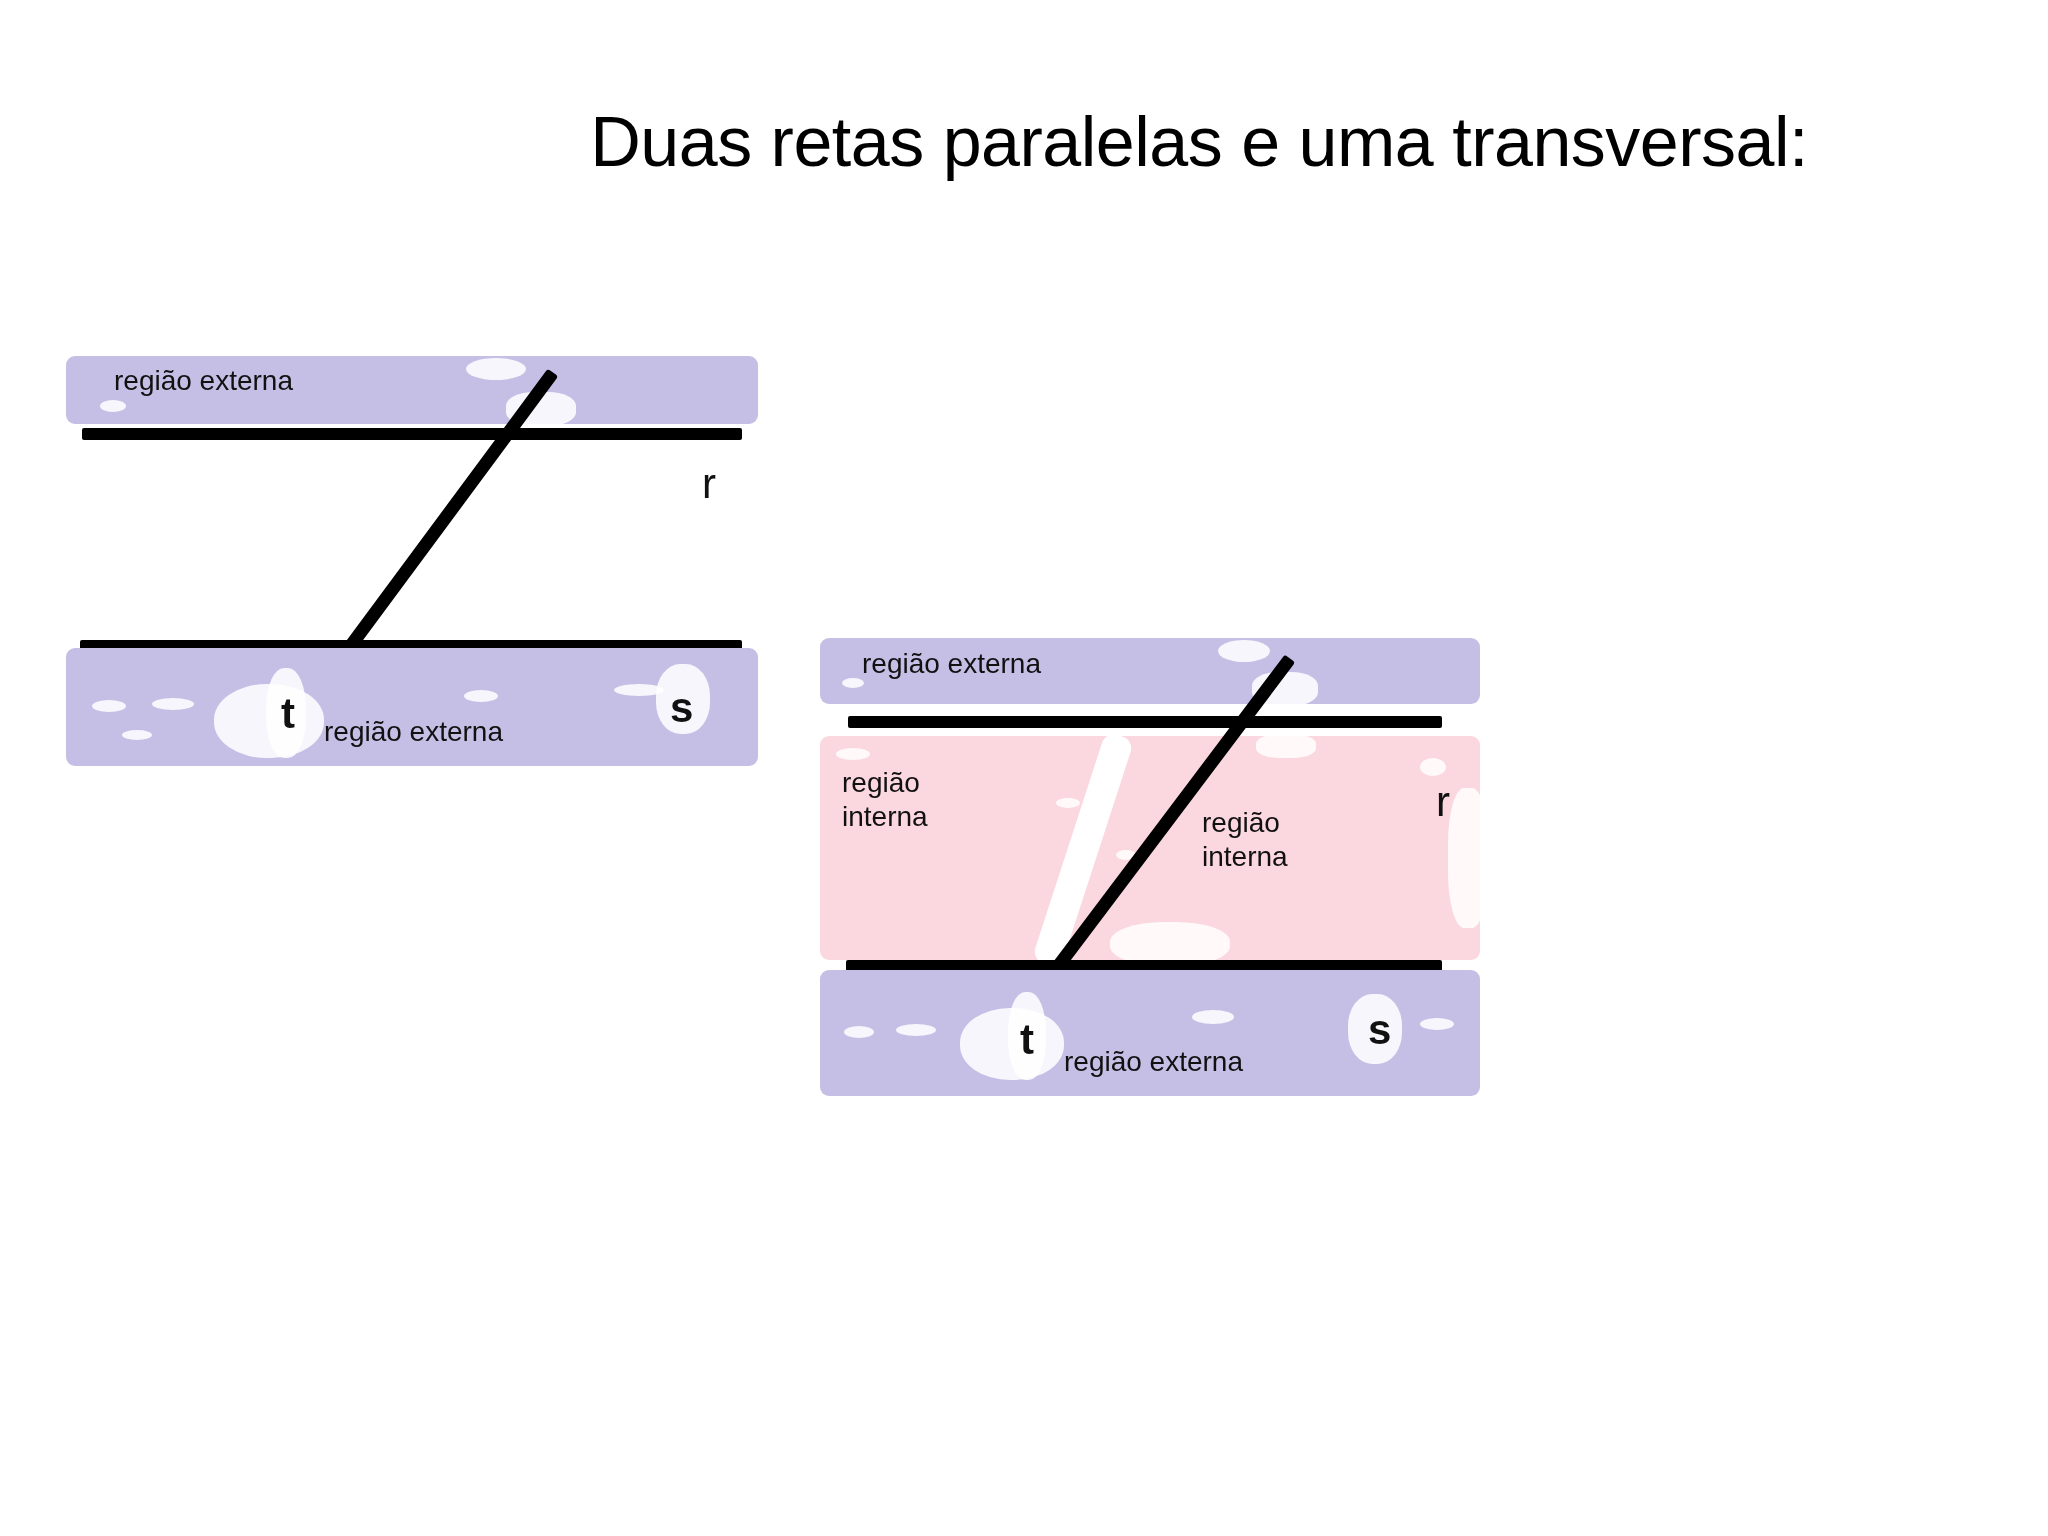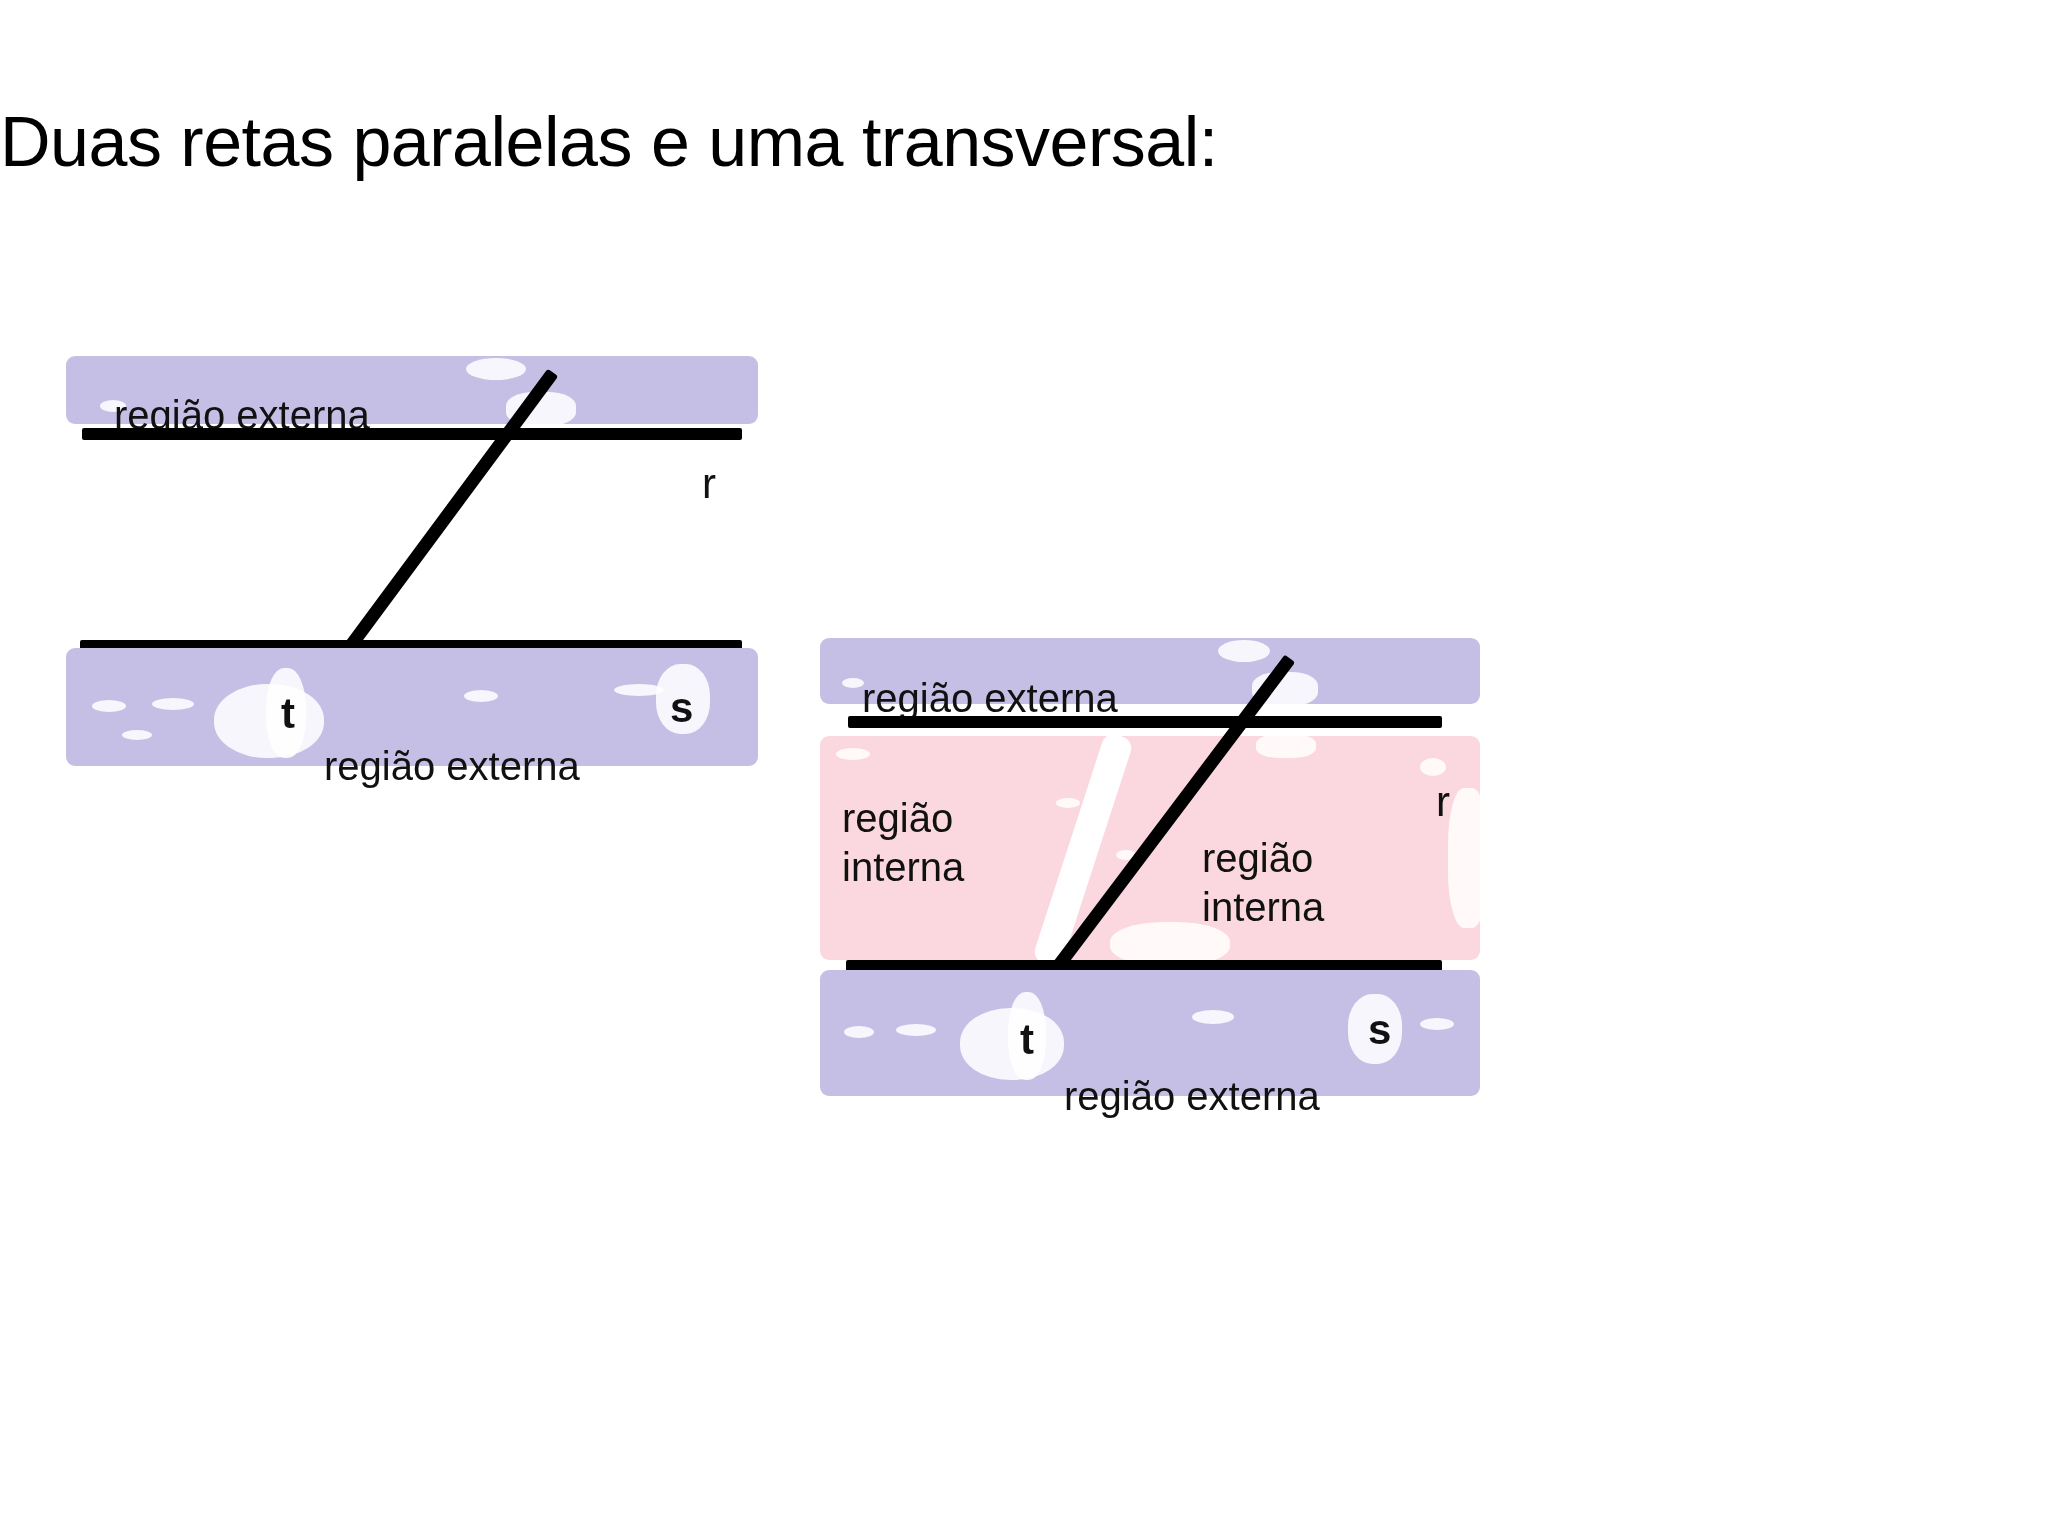--- a/index.html
+++ b/index.html
@@ -14,21 +14,21 @@
     overflow: hidden;
     font-family: "Liberation Sans", sans-serif;
   }
 
   
   #slide-title {
     position: absolute;
     top: 96px;
     left: 0;
     width: 1808px;
-    text-align: left;
+    text-align: right;
     color: #000000;
     font-size: 70px;
     line-height: 1.32;
     font-weight: 400;
     letter-spacing: -0.5px;
   }
   #slide-title .title-line {
     display: block;
     white-space: nowrap;
   }
@@ -71,23 +71,22 @@
   }
 
   
   .fig-label {
     position: absolute;
     color: #111111;
     font-family: "Liberation Sans", sans-serif;
     white-space: nowrap;
   }
   .lbl-region {
-    font-size: 40px;
+    font-size: 28px;
     font-weight: 400;
-    margin-top: 28px;
   }
   .lbl-region.two-line { line-height: 1.22; white-space: normal; }
   .lbl-letter {
     font-size: 42px;
     font-weight: 400;
   }
 
   
   #figure-left  { left: 66px;  top: 348px;  width: 692px; height: 422px; }
   #figure-right { left: 820px; top: 638px;  width: 660px; height: 462px; }

